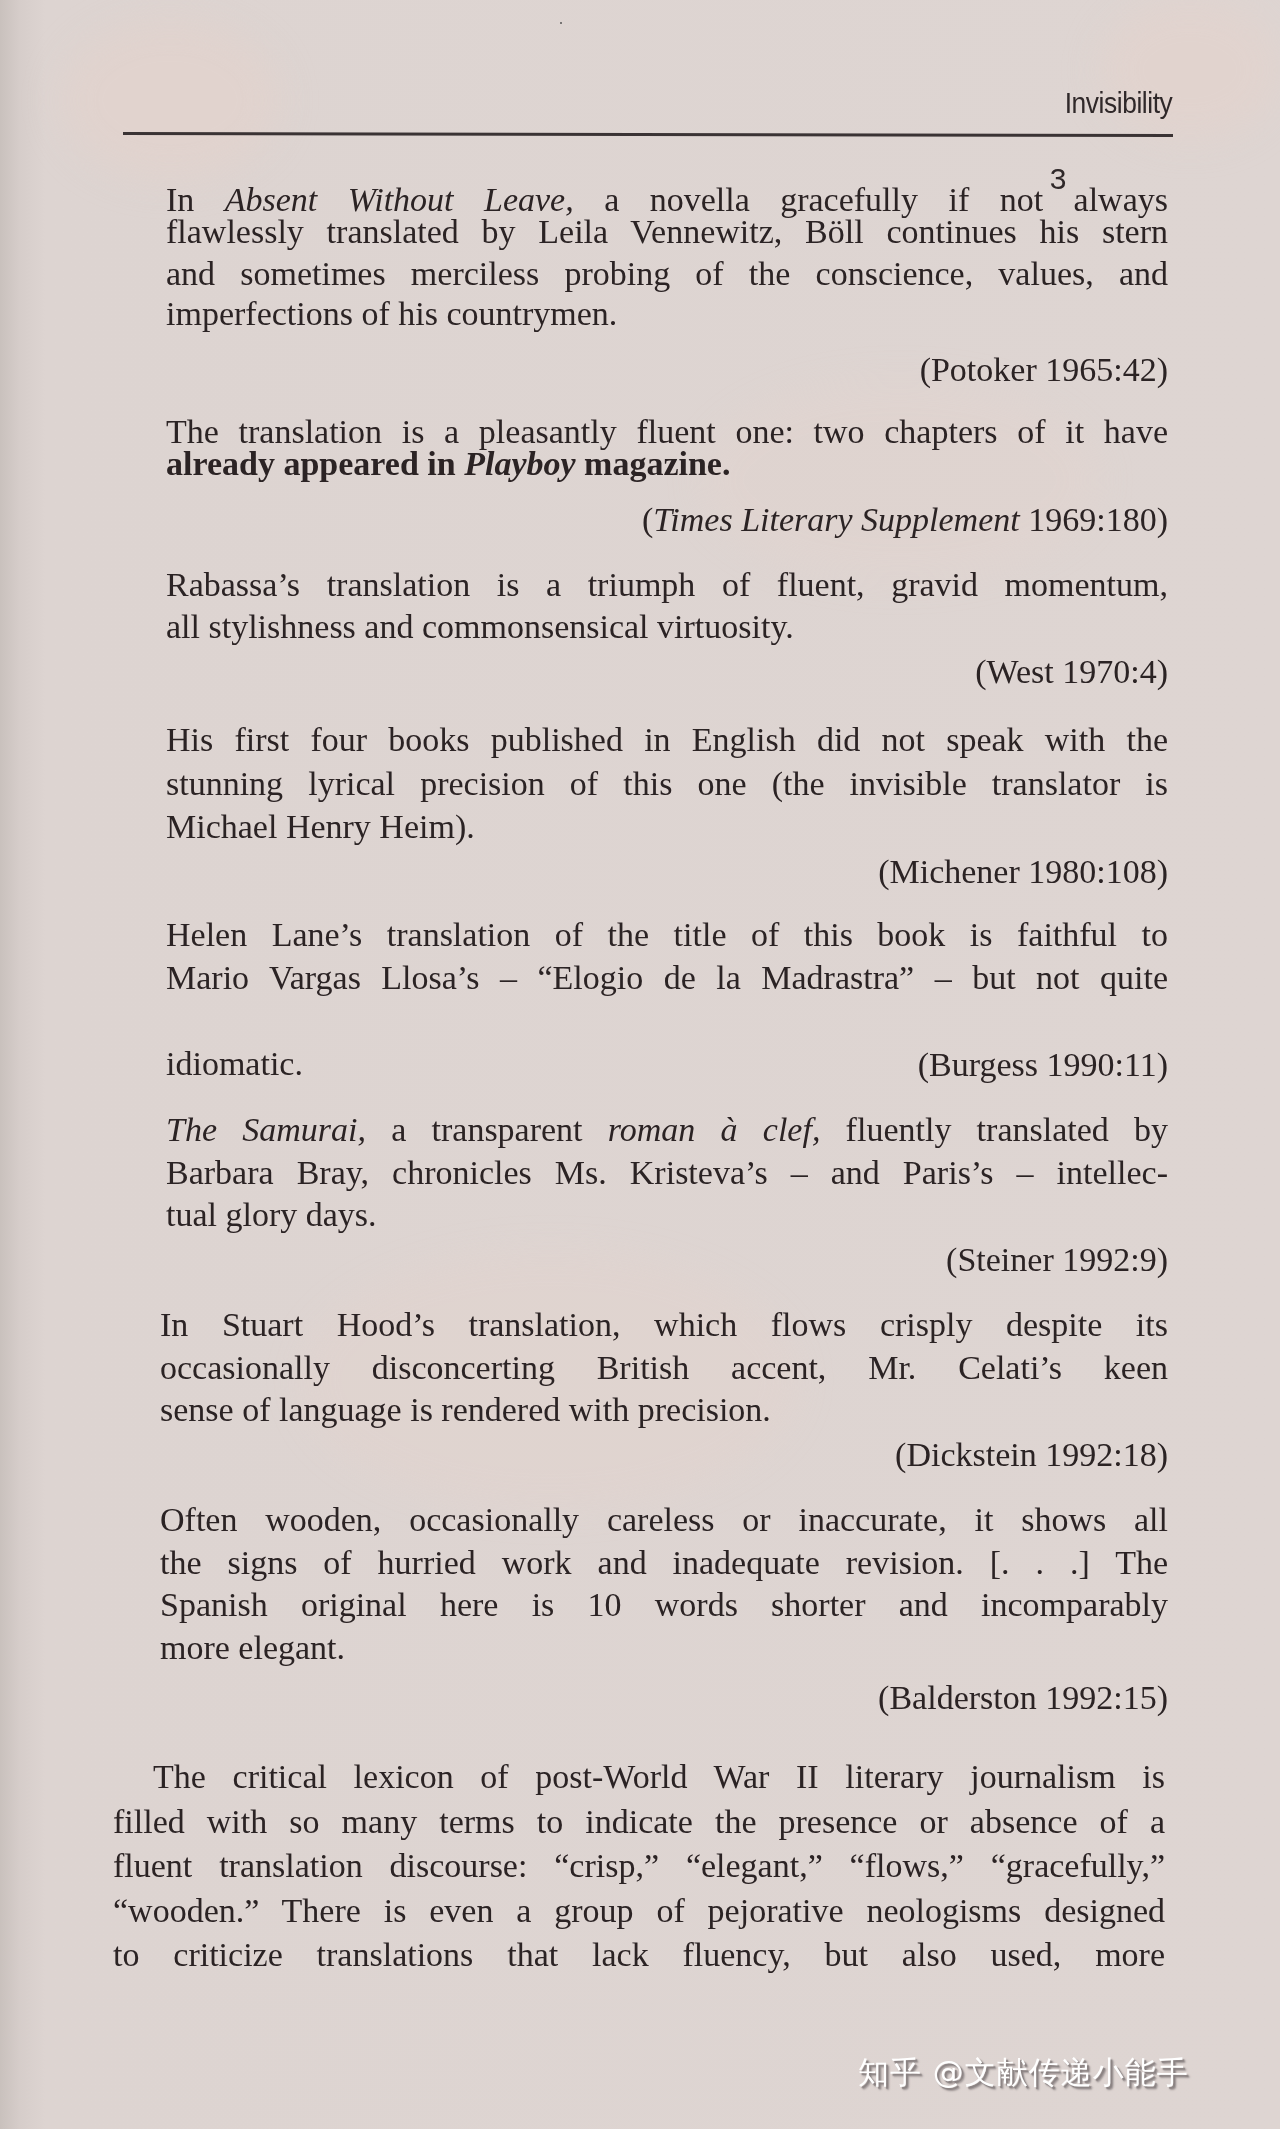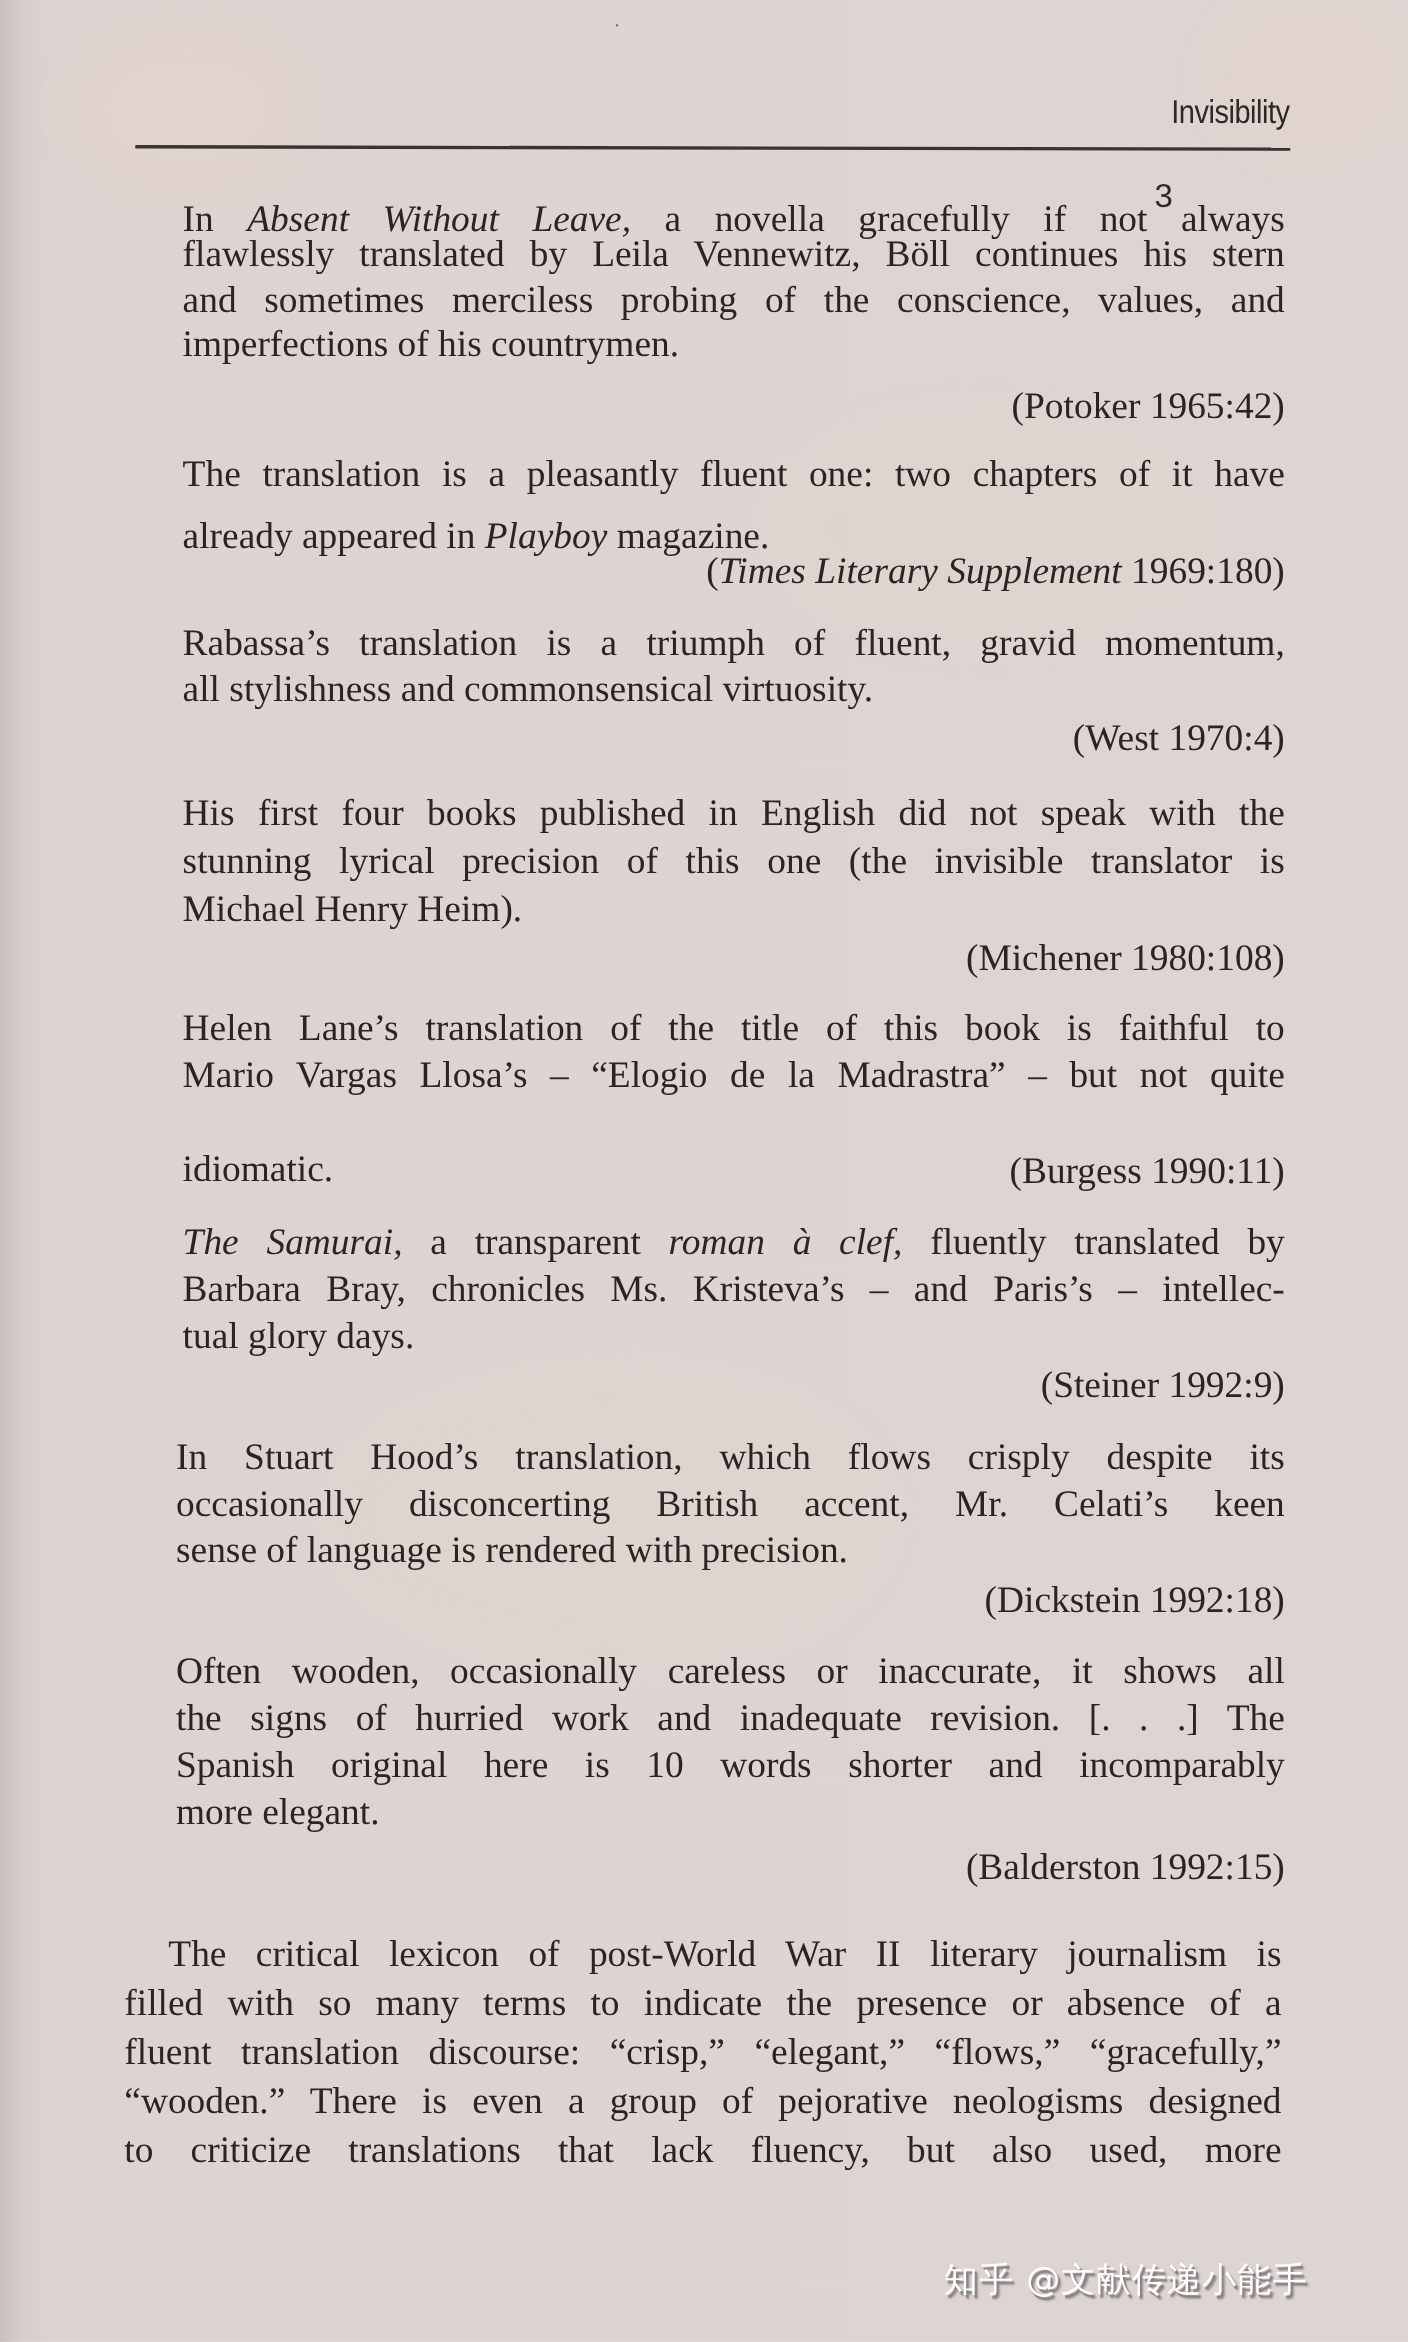--- a/index.html
+++ b/index.html
@@ -37,21 +37,21 @@
 </div>
 <div class="rule"></div>
 
 <div id="quotes">
     <div class="line j" style="left: 166px; top: 168px; width: 1002px; margin-top: 12px;"><span>In </span><i>Absent Without Leave,</i><span> a novella gracefully if not always</span></div>
     <div class="line j" style="left: 166px; top: 212px; width: 1002px;"><span>flawlessly translated by Leila Vennewitz, Böll continues his stern</span></div>
     <div class="line j" style="left: 166px; top: 254px; width: 1002px;"><span>and sometimes merciless probing of the conscience, values, and</span></div>
     <div class="line" style="left: 166px; top: 294px; width: 1002px;"><span>imperfections of his countrymen.</span></div>
     <div class="line r" style="left: 600px; width: 568px; top: 350px;"><span>(Potoker 1965:42)</span></div>
     <div class="line j" style="left: 166px; top: 412px; width: 1002px;"><span>The translation is a pleasantly fluent one: two chapters of it have</span></div>
-    <div class="line" style="left: 166px; top: 468px; width: 1002px;"><span>already appeared in </span><i>Playboy</i><span> magazine.</span></div>
+    <div class="line" style="left: 166px; top: 444px; width: 1002px; font-weight: bold;"><span>already appeared in </span><i>Playboy</i><span> magazine.</span></div>
     <div class="line r" style="left: 600px; width: 568px; top: 500px;"><span>(</span><i>Times Literary Supplement</i><span> 1969:180)</span></div>
     <div class="line j" style="left: 166px; top: 565px; width: 1002px;"><span>Rabassa’s translation is a triumph of fluent, gravid momentum,</span></div>
     <div class="line" style="left: 166px; top: 607px; width: 1002px;"><span>all stylishness and commonsensical virtuosity.</span></div>
     <div class="line r" style="left: 600px; width: 568px; top: 652px;"><span>(West 1970:4)</span></div>
     <div class="line j" style="left: 166px; top: 720px; width: 1002px;"><span>His first four books published in English did not speak with the</span></div>
     <div class="line j" style="left: 166px; top: 764px; width: 1002px;"><span>stunning lyrical precision of this one (the invisible translator is</span></div>
     <div class="line" style="left: 166px; top: 807px; width: 1002px;"><span>Michael Henry Heim).</span></div>
     <div class="line r" style="left: 600px; width: 568px; top: 852px;"><span>(Michener 1980:108)</span></div>
     <div class="line j" style="left: 166px; top: 915px; width: 1002px;"><span>Helen Lane’s translation of the title of this book is faithful to</span></div>
     <div class="line j" style="left: 166px; top: 958px; width: 1002px;"><span>Mario Vargas Llosa’s – “Elogio de la Madrastra” – but not quite</span></div>

